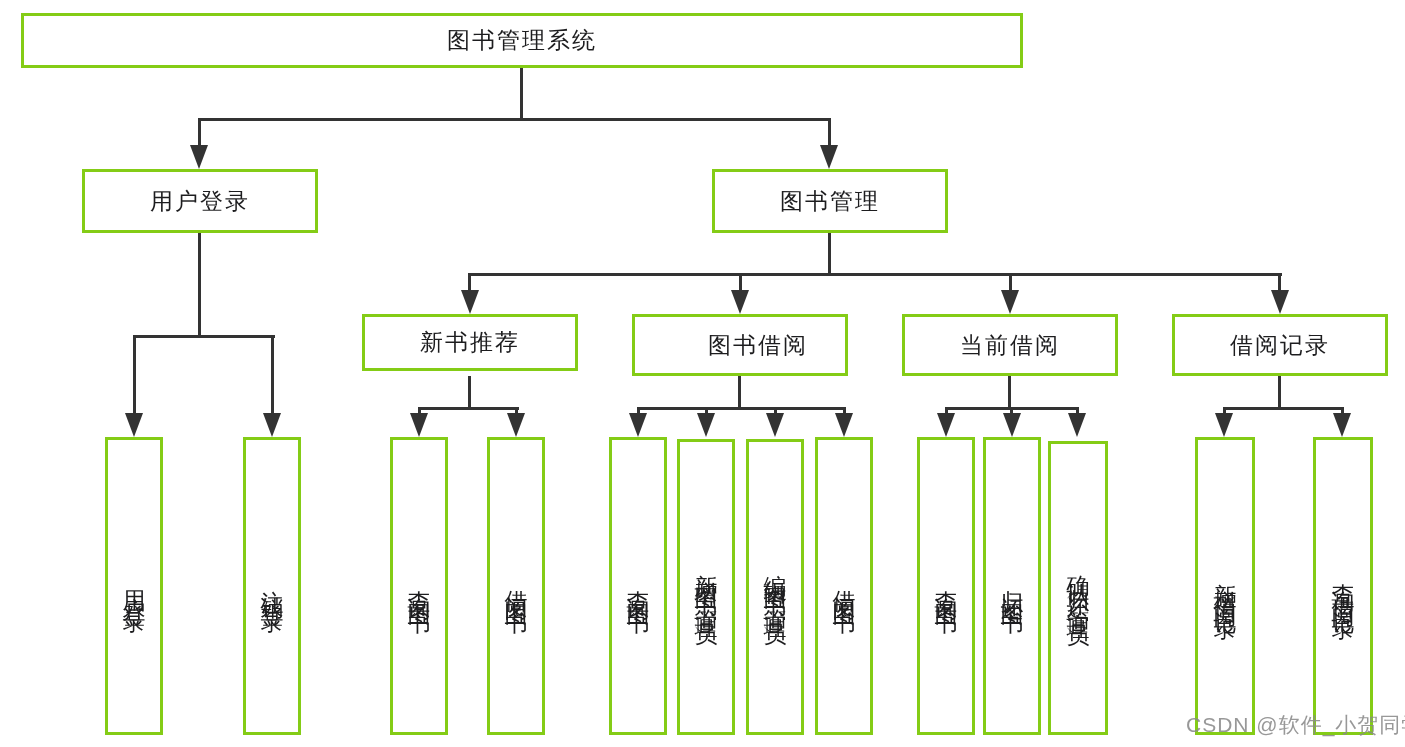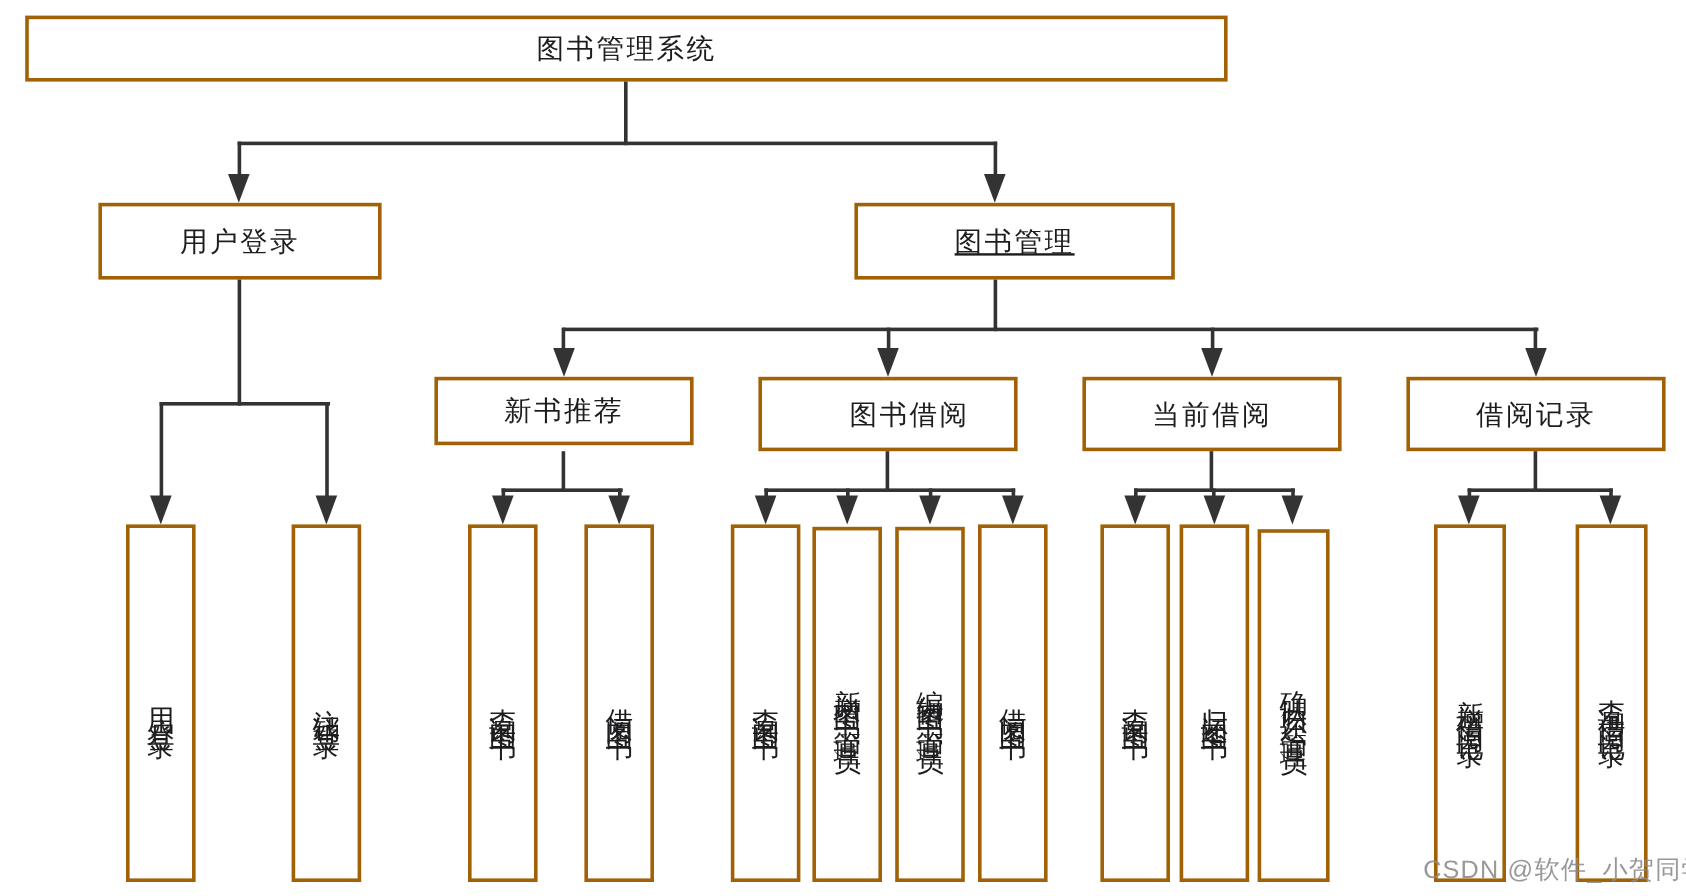--- a/index.html
+++ b/index.html
@@ -7,21 +7,21 @@
     position: relative;
     width: 1405px;
     height: 747px;
     background: #ffffff;
     font-family: "Liberation Sans", "DejaVu Sans", sans-serif;
     overflow: hidden;
   }
   .box {
     position: absolute;
     box-sizing: border-box;
-    border: 3px solid #a16207;
+    border: 3px solid #84cc16;
     background: #ffffff;
     display: flex;
     align-items: center;
     justify-content: center;
     color: #1d1d1f;
   }
   .hlabel {
     font-size: 23px;
     letter-spacing: 2px;
     white-space: nowrap;
@@ -69,21 +69,21 @@
   <div class="line" style="left:520px; top:68px; width:3px; height:53px;"></div>
   <div class="line" style="left:198px; top:118px; width:633px; height:3px;"></div>
   <div class="line" style="left:198px; top:118px; width:3px; height:32px;"></div>
   <div class="arrowhead" style="left:190px; top:145px;"></div>
   <div class="line" style="left:828px; top:118px; width:3px; height:32px;"></div>
   <div class="arrowhead" style="left:820px; top:145px;"></div>
 
   <div class="box" style="left:82px; top:169px; width:236px; height:64px;">
     <span class="hlabel">用户登录</span>
   </div>
-  <div class="box" style="left:712px; top:169px; width:267px; height:64px;text-decoration:underline;">
+  <div class="box" style="left:712px; top:169px; width:236px; height:64px;">
     <span class="hlabel">图书管理</span>
   </div>
 
   <div class="line" style="left:198px; top:233px; width:3px; height:105px;"></div>
   <div class="line" style="left:133px; top:335px; width:142px; height:3px;"></div>
   <div class="line" style="left:133px; top:335px; width:3px; height:82px;"></div>
   <div class="arrowhead" style="left:125px; top:413px;"></div>
   <div class="line" style="left:271px; top:335px; width:3px; height:82px;"></div>
   <div class="arrowhead" style="left:263px; top:413px;"></div>
 

